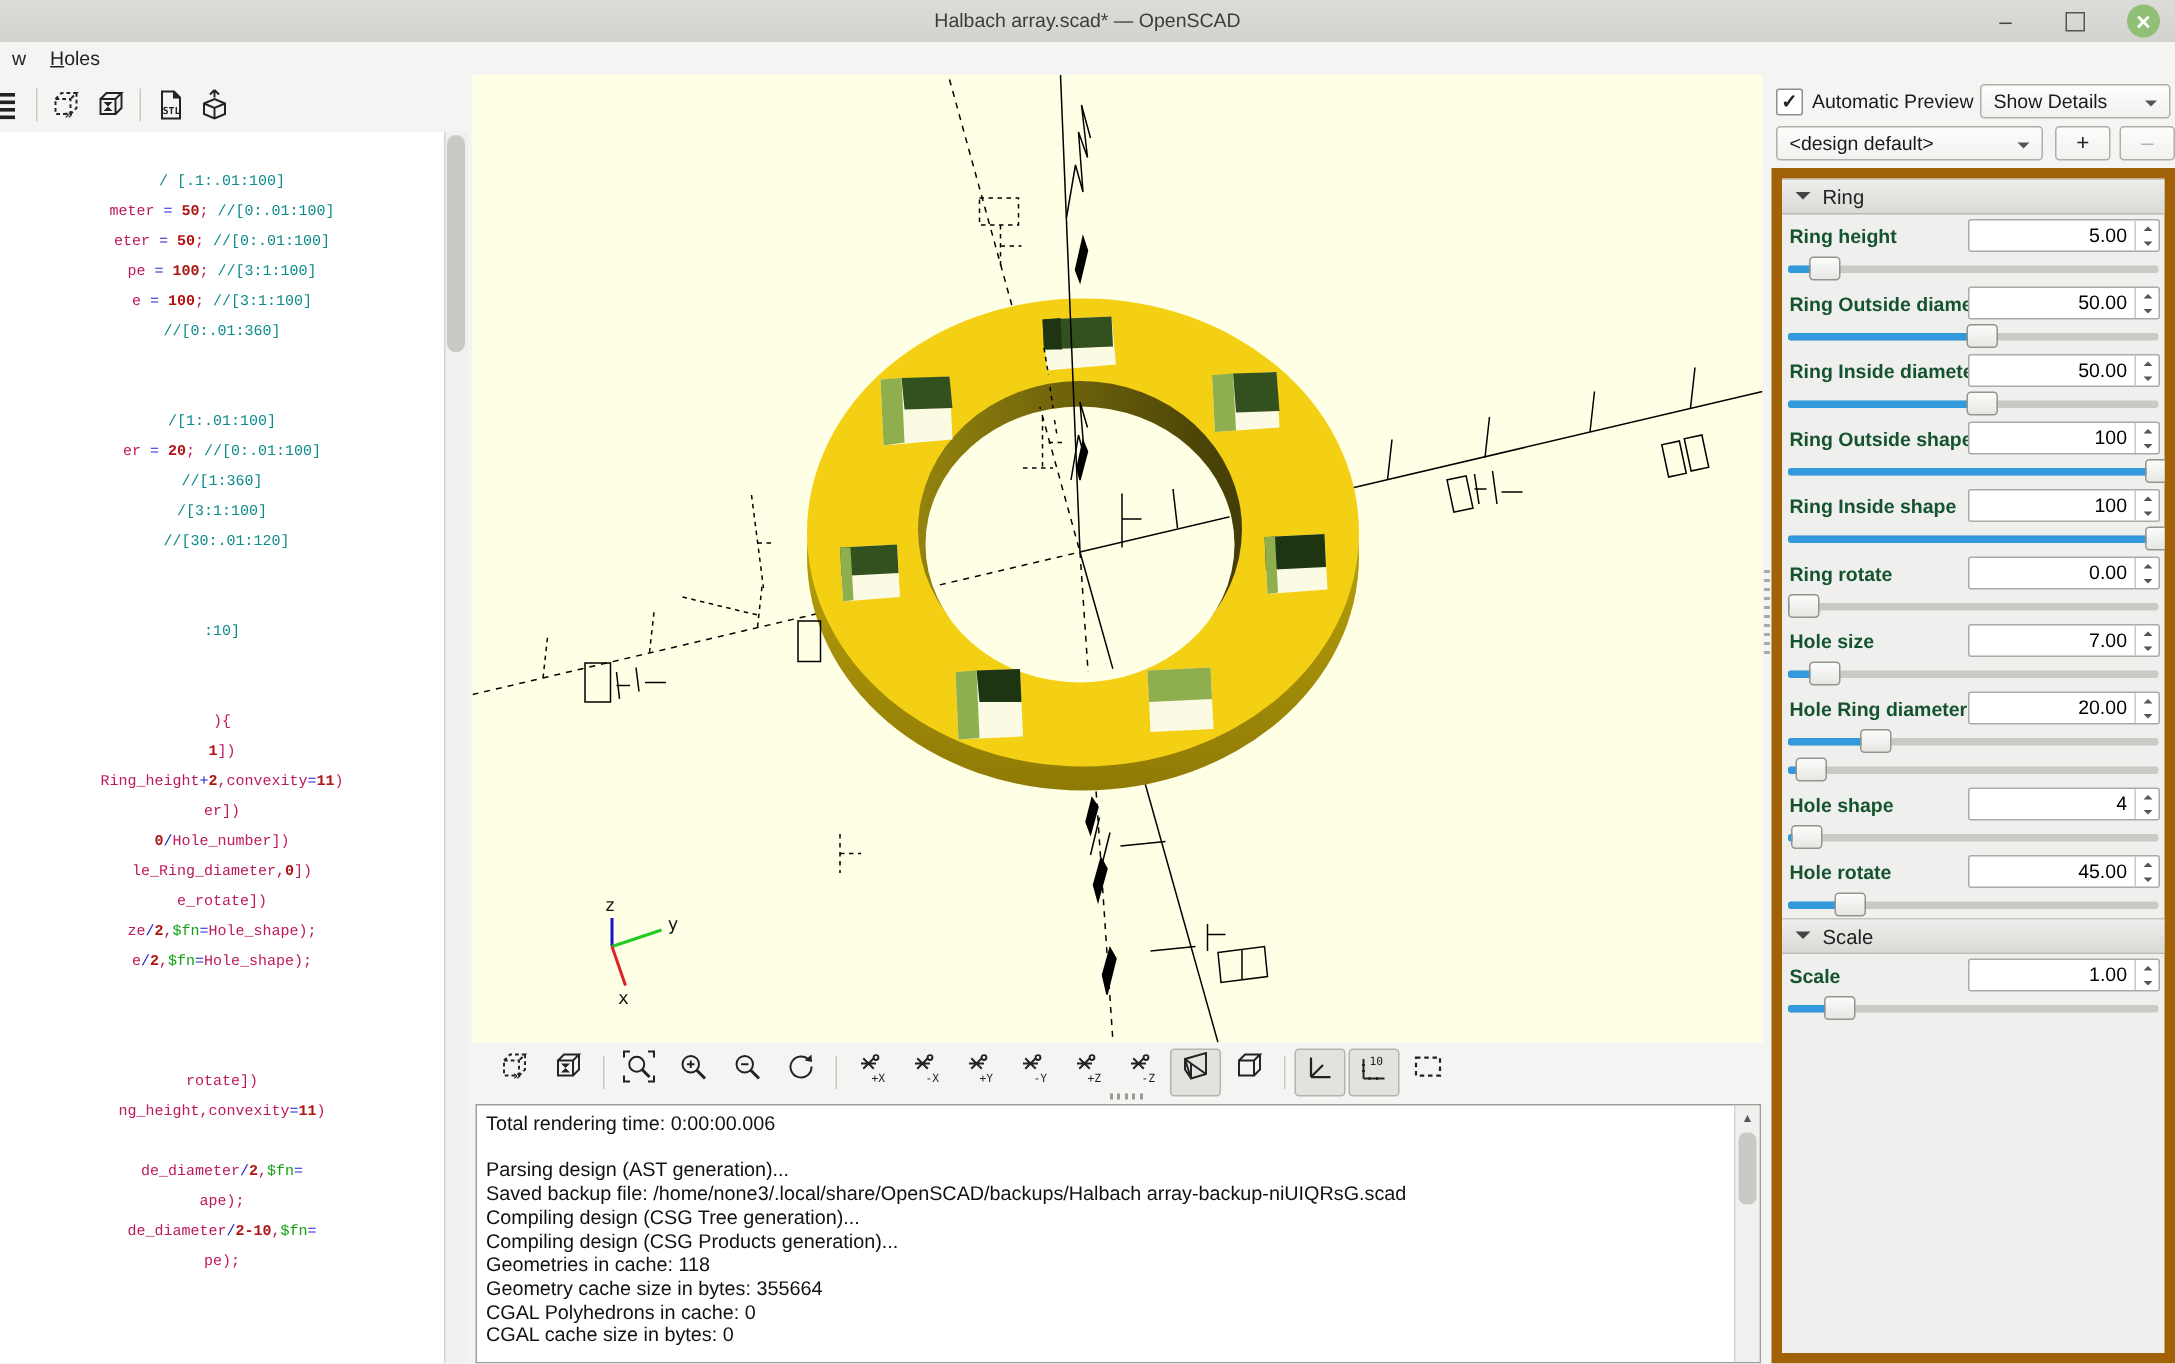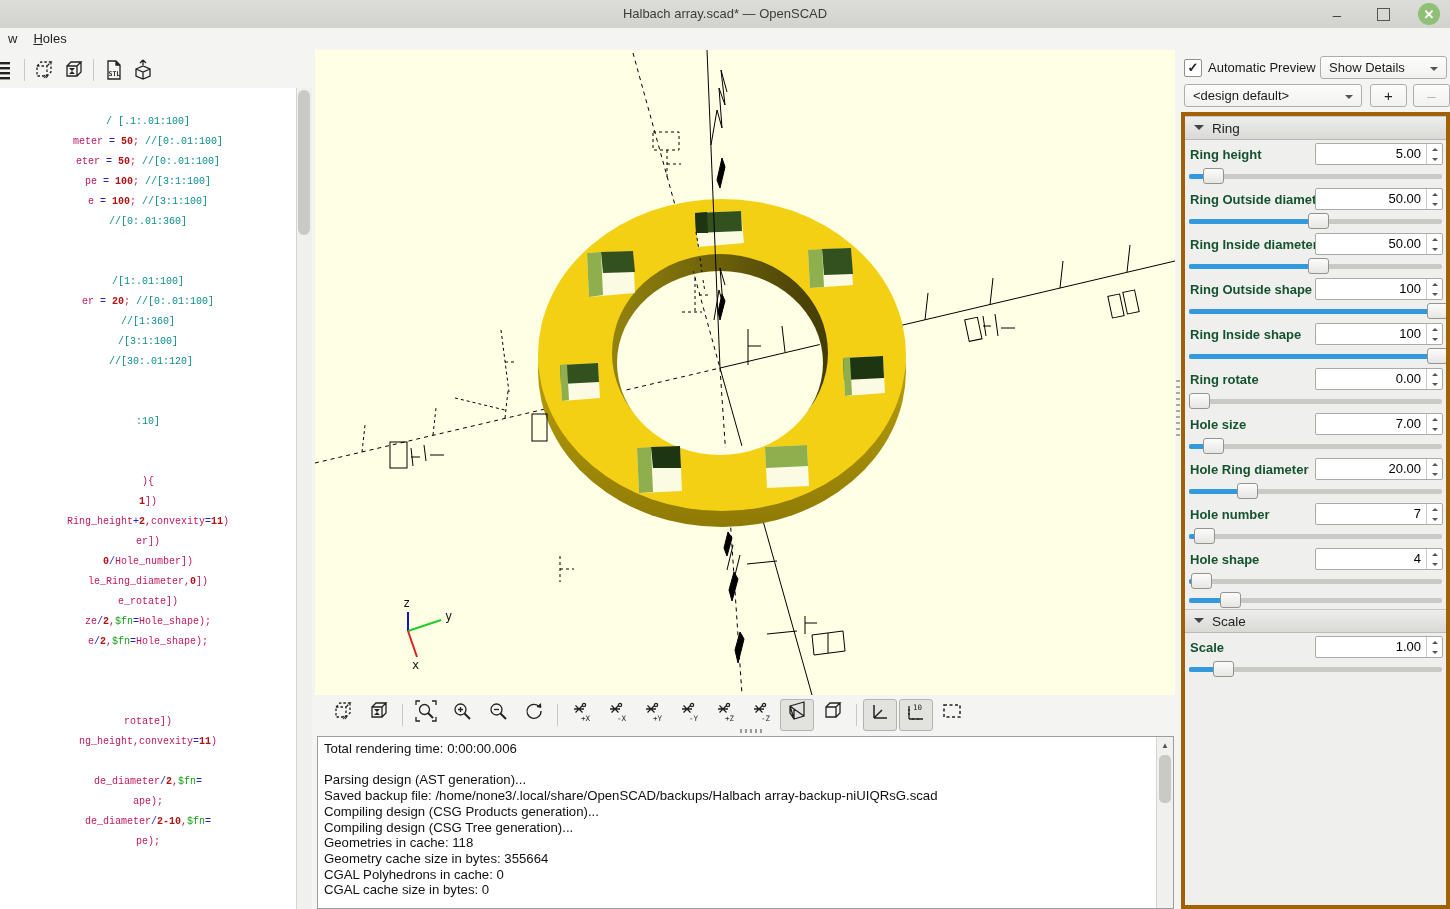--- a/index.html
+++ b/index.html
@@ -60,21 +60,21 @@
          display:flex;align-items:center;padding:0 22px 0 8px;position:relative;box-sizing:border-box;white-space:nowrap;overflow:hidden;}
   .combo::after{content:"";position:absolute;right:8px;top:10px;border:4px solid transparent;border-top-color:#555;}
   .combo.details{position:absolute;right:0;top:0;width:127px;}
   .rp-row2{position:absolute;left:3px;top:34px;width:263px;height:23px;}
   .combo.preset{position:absolute;left:0;top:0;width:178px;}
   .sq-btn{position:absolute;top:0;width:37px;height:23px;background:linear-gradient(#fdfdfc,#f1f1ef);
           border:1px solid #aeaeab;border-radius:3px;display:flex;align-items:center;justify-content:center;
           font-size:15px;color:#222;box-sizing:border-box;}
   .sq-btn.minus{color:#b7b7b4;}
   .cust-scroll{position:absolute;left:0;top:62px;width:269px;height:797px;background:#efefee;
-               border:4px solid #a16207;box-sizing:border-box;overflow:hidden;}
+               border:7px solid #a16207;box-sizing:border-box;overflow:hidden;}
   .group-header{height:22px;background:linear-gradient(#eeeeec,#d9d9d6);border-top:1px solid #c6c6c3;
                 border-bottom:1px solid #b9b9b6;display:flex;align-items:center;font-size:13.5px;color:#222;}
   .gh-tri{width:0;height:0;border:5px solid transparent;border-top-color:#444;margin:4px 8px 0 9px;}
   .param-row{height:24px;display:flex;align-items:center;position:relative;margin-top:2px;}
   .param-label{margin-left:5px;font-weight:bold;font-size:13px;color:#14532d;white-space:nowrap;overflow:hidden;width:128px;}
   .spinbox{position:absolute;right:3px;top:1px;width:128px;height:22px;background:#fff;border:1px solid #aaaaa7;
            border-radius:2px;box-sizing:border-box;display:flex;}
   .spin-val{flex:1;text-align:right;line-height:20px;padding-right:5px;font-size:13px;color:#000;}
   .spin-arrows{width:15px;border-left:1px solid #c9c9c6;display:flex;flex-direction:column;}
   .spin-up,.spin-dn{flex:1;display:flex;align-items:center;justify-content:center;}
@@ -403,22 +403,22 @@
     </div>
   </div>
 <div class="abs vp-dots"></div>
 
 <div class="abs console">
   <div class="console-text" id="consoleLines">
       <div>Total rendering time: 0:00:00.006</div>
       <div>&nbsp;</div>
       <div>Parsing design (AST generation)...</div>
       <div>Saved backup file: /home/none3/.local/share/OpenSCAD/backups/Halbach array-backup-niUIQRsG.scad</div>
+      <div>Compiling design (CSG Tree generation)...</div>
       <div>Compiling design (CSG Products generation)...</div>
-      <div>Compiling design (CSG Tree generation)...</div>
       <div>Geometries in cache: 118</div>
       <div>Geometry cache size in bytes: 355664</div>
       <div>CGAL Polyhedrons in cache: 0</div>
       <div>CGAL cache size in bytes: 0</div>
     </div>
   <div class="con-scroll">
     <div class="con-arrow">▲</div>
     <div class="con-thumb"></div>
   </div>
 </div>
@@ -556,49 +556,49 @@
             <div class="spin-up"></div>
             <div class="spin-dn"></div>
           </div>
         </div>
       </div>
       <div class="slider">
         <div class="groove"></div>
         <div class="groove-fill" style="width: 58px;"></div>
         <div class="handle" style="left: 48px;"></div>
       </div>
-      <div class="param-row">
-        <div class="param-label">Hole number</div>
-        <div class="spinbox">
-          <div class="spin-val">7</div>
-          <div class="spin-arrows">
-            <div class="spin-up"></div>
-            <div class="spin-dn"></div>
-          </div>
-        </div>
-      </div>
       <div class="slider">
         <div class="groove"></div>
         <div class="groove-fill" style="width: 15px;"></div>
         <div class="handle" style="left: 5px;"></div>
       </div>
       <div class="param-row">
         <div class="param-label">Hole shape</div>
         <div class="spinbox">
           <div class="spin-val">4</div>
           <div class="spin-arrows">
             <div class="spin-up"></div>
             <div class="spin-dn"></div>
           </div>
         </div>
       </div>
       <div class="slider">
         <div class="groove"></div>
         <div class="groove-fill" style="width: 12px;"></div>
         <div class="handle" style="left: 2px;"></div>
+      </div>
+      <div class="param-row">
+        <div class="param-label">Hole rotate</div>
+        <div class="spinbox">
+          <div class="spin-val">45.00</div>
+          <div class="spin-arrows">
+            <div class="spin-up"></div>
+            <div class="spin-dn"></div>
+          </div>
+        </div>
       </div>
       <div class="slider">
         <div class="groove"></div>
         <div class="groove-fill" style="width: 41px;"></div>
         <div class="handle" style="left: 31px;"></div>
       </div>
       <div class="group-header">
         <span class="gh-tri"></span>
         <span>Scale</span>
       </div>

